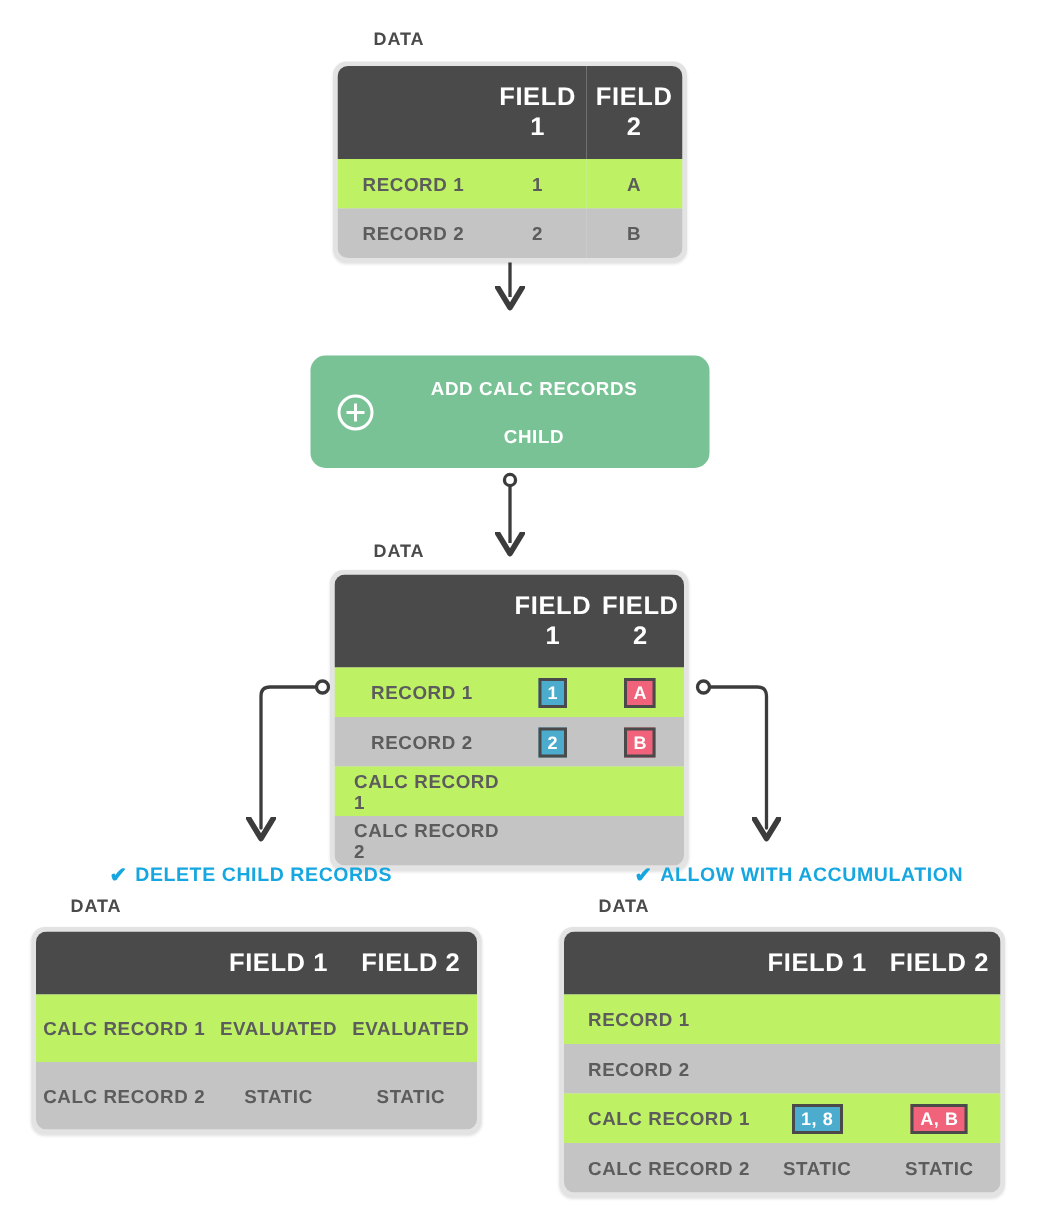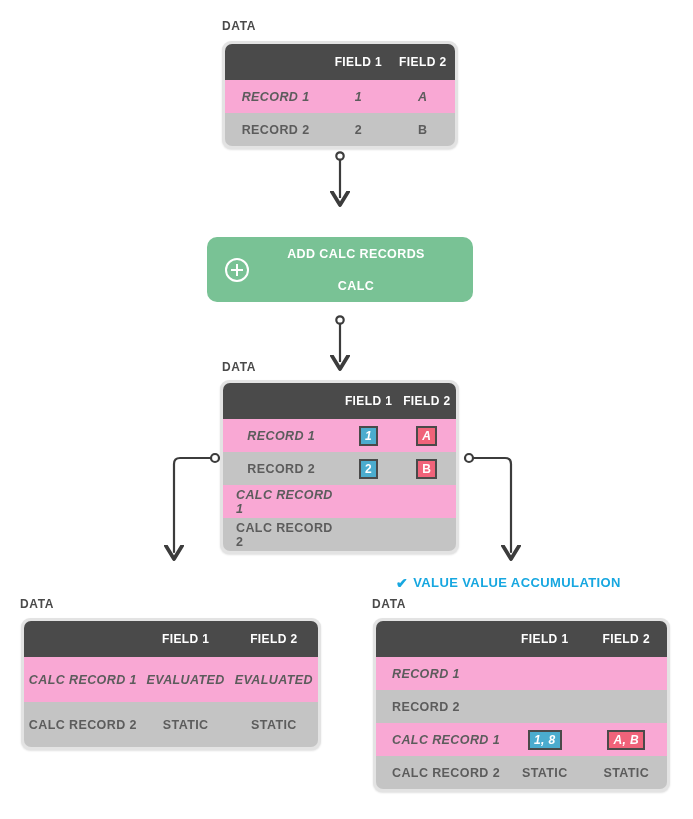--- a/index.html
+++ b/index.html
@@ -18,20 +18,21 @@
   }
 
   
   .caption {
     position: absolute;
     font-size: 12px;
     font-weight: bold;
     letter-spacing: 0.6px;
     color: #4a4a4a;
     white-space: nowrap;
+    margin-left: 27px;
   }
   .caption.blue {
     color: #17A7E0;
     font-size: 13px;
     letter-spacing: 0.4px;
   }
   .check-icon {
     display: inline-block;
     vertical-align: -1px;
     margin-right: 5px;
@@ -53,39 +54,39 @@
     overflow: hidden;
   }
   table.dt {
     width: 100%;
     border-collapse: collapse;
     table-layout: fixed;
   }
   table.dt th {
     background: #4a4a4a;
     color: #ffffff;
-    font-size: 12px;
+    font-size: 17px;
     font-weight: bold;
     letter-spacing: 0.4px;
     text-align: center;
     padding: 11px 0 11px 0;
     height: 35px;
   }
   table.dt th.lbl { text-align: left; padding-left: 12px; }
   table.dt td {
     font-size: 12.5px;
     font-weight: bold;
     letter-spacing: 0.4px;
     color: #5c5c5c;
     text-align: center;
     height: 33px;
     padding: 0;
   }
   table.dt td.lbl { text-align: center; }
-  table.dt tr.r-odd  td { background: #f9a8d4; font-style: italic; }
+  table.dt tr.r-odd  td { background: #bef264; }
   table.dt tr.r-even td { background: #c4c4c4; }
 
   
   .chip {
     display: inline-block;
     min-width: 17px;
     padding: 1px 4px;
     border: 2px solid #4a4a4a;
     color: #ffffff;
     font-size: 12px;
@@ -204,26 +205,26 @@
             <td class="lbl">RECORD 2</td>
             <td>2</td>
             <td>B</td>
           </tr>
         </tbody>
       </table>
     </div>
   </div>
 
 
-  <div class="green-box" style="left:207px; top:237px; width:266px; height:65px;">
+  <div class="green-box" style="left:207px; top:237px; width:266px; height:75px;">
     <span class="plus-icon"></span>
     <span class="green-text">
       <span>ADD CALC RECORDS</span><br>
       <br>
-      <span>CALC</span>
+      <span>CHILD</span>
     </span>
   </div>
 
   <div class="caption" style="left:222px; top:360px;">DATA</div>
 
   <div class="card" style="left:220px; top:380px; width:239px;">
     <div class="card-inner">
       <table class="dt">
         <colgroup>
             <col style="width:50%">
@@ -264,20 +265,23 @@
           <tr class="r-even">
             <td class="lbl" style="text-align:left; padding-left:13px;">CALC RECORD 2</td>
             <td></td>
             <td></td>
           </tr>
         </tbody>
       </table>
     </div>
   </div>
 
+  <div class="caption blue" style="left:46px; top:575px;">
+    <span class="check-icon">✔</span><span>DELETE CHILD RECORDS</span>
+  </div>
 
   <div class="caption" style="left:20px; top:597px;">DATA</div>
 
   <div class="card" style="left:21px; top:618px; width:300px;">
     <div class="card-inner">
       <table class="dt">
         <colgroup>
             <col style="width:40%">
             <col style="width:30%">
             <col style="width:30%">
@@ -299,21 +303,21 @@
             <td class="lbl" style="height:45px;">CALC RECORD 2</td>
             <td>STATIC</td>
             <td>STATIC</td>
           </tr>
         </tbody>
       </table>
     </div>
   </div>
 
   <div class="caption blue" style="left:396px; top:575px;">
-    <span class="check-icon">✔</span><span>VALUE VALUE ACCUMULATION</span>
+    <span class="check-icon">✔</span><span>ALLOW WITH ACCUMULATION</span>
   </div>
 
   <div class="caption" style="left:372px; top:597px;">DATA</div>
 
   <div class="card" style="left:373px; top:618px; width:297px;">
     <div class="card-inner">
       <table class="dt">
         <colgroup>
             <col style="width:44%">
             <col style="width:28%">

